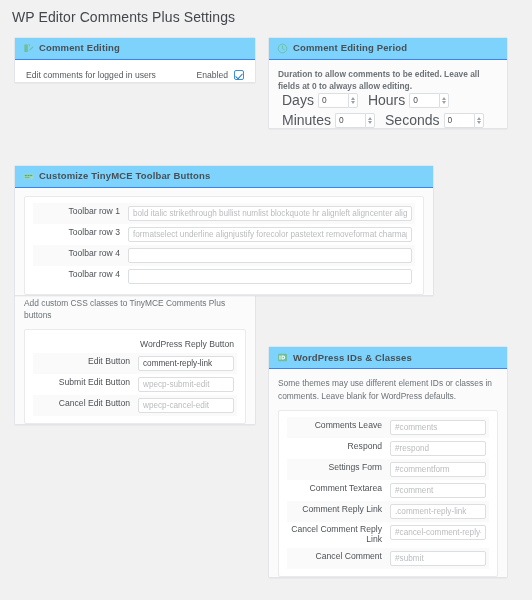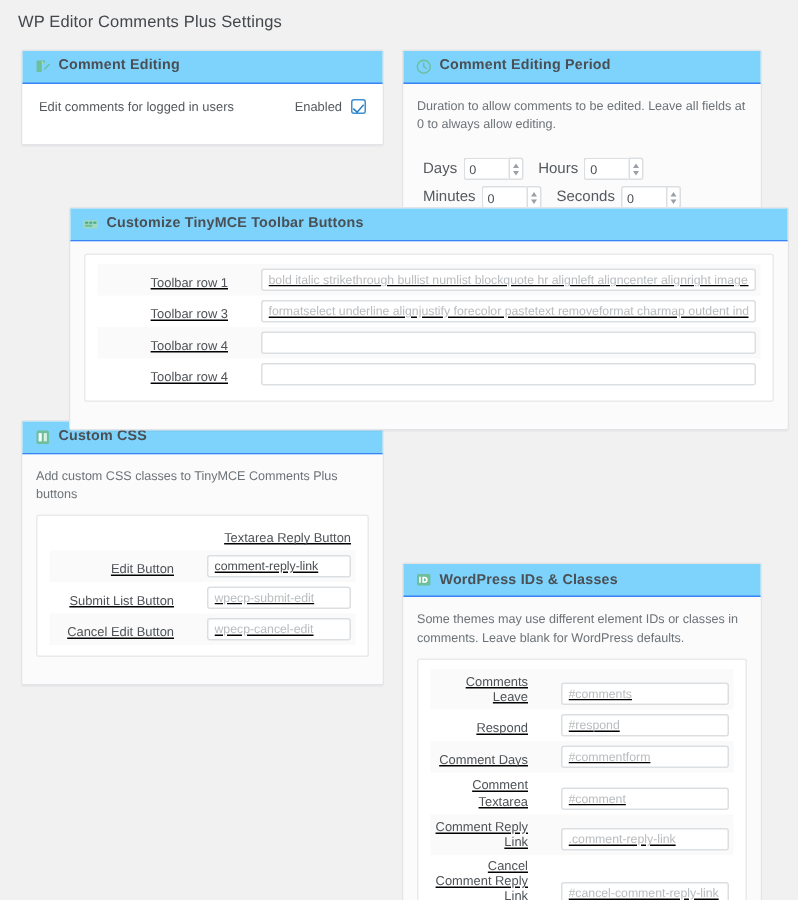--- a/index.html
+++ b/index.html
@@ -8,21 +8,21 @@
     margin: 0; padding: 0;
     width: 532px; height: 600px;
     background: #f1f1f1;
     font-family: "Liberation Sans", "DejaVu Sans", sans-serif;
     -webkit-font-smoothing: antialiased;
     overflow: hidden;
   }
   .page { width: 532px; height: 600px; position: relative; background: #f1f1f1; }
 
   .page-title {
-    font-size: 11px;
+    font-size: 14px;
     font-weight: 400;
     color: #43474c;
     padding: 9px 0 0 12px;
     margin: 0;
     letter-spacing: .1px;
   }
 
   
   .cols { display: flex; gap: 12px; padding: 0 14px; margin-top: 12px; align-items: flex-start; }
   .col { display: flex; flex-direction: column; gap: 12px; }
@@ -43,30 +43,30 @@
     background: #7dd3fc;
     text-align: right;
   }
   .panel-title {
     font-size: 9.5px;
     font-weight: 700;
     color: #4a4f54;
     letter-spacing: .15px;
     line-height: 1.1;
   }
-  .panel-body { padding: 8px 9px 18px 9px; background: #fbfbfc; }
+  .panel-body { padding: 8px 9px 0 9px; background: #fbfbfc; }
   .panel-body.plain { background: #fff; }
 
   .desc {
     font-size: 8.4px;
     color: #6d7377;
     line-height: 1.45;
     margin: 0 0 8px 0;
   }
-  .desc.tight { margin-bottom: 17px; }
+  .desc.tight { margin-bottom: 0; font-weight: bold; }
 
   
   .icn { width: 11px; height: 11px; display: inline-block; flex: 0 0 auto; line-height: 0; }
   .icn svg { display: block; }
 
   
   .row-line {
     display: flex; align-items: center; justify-content: space-between;
     font-size: 8.6px; color: #55595d;
     padding: 2px 2px 2px 2px;
@@ -79,21 +79,21 @@
   }
   .chk::after {
     content: ""; position: absolute; left: 2px; top: 0.5px;
     width: 3px; height: 6px; border: solid #2a7fc4;
     border-width: 0 1.4px 1.4px 0; transform: rotate(42deg);
   }
 
   
   .time-grid { display: flex; flex-wrap: wrap; gap: 4px 10px; padding-left: 4px; }
   .time-item { display: flex; align-items: center; gap: 4px; }
-  .time-label { font-size: 10px; color: #55595d; white-space: nowrap; text-align: right; }
+  .time-label { font-size: 14px; color: #55595d; white-space: nowrap; text-align: right; }
   .num-wrap { display: flex; align-items: stretch; }
   .num-input {
     width: 30px; height: 15px; border: 1px solid #dcdfe2; border-right: none;
     border-radius: 2px 0 0 2px; background: #fff;
     font-size: 8.4px; color: #4b4f53; padding: 0 3px;
     font-family: "Liberation Sans", sans-serif;
   }
   .spin {
     width: 10px; height: 15px; border: 1px solid #dcdfe2; border-radius: 0 2px 2px 0;
     background: #fff; display: flex; flex-direction: column;
@@ -105,23 +105,22 @@
   }
   .spin i.up   { border-bottom: 3px solid #9aa0a6; }
   .spin i.down { border-top: 3px solid #9aa0a6; }
 
   
   .fieldset {
     border: 1px solid #e8eaec; border-radius: 2px; background: #fff;
     padding: 6px 8px 7px 8px;
   }
   .fld {
-    display: flex; align-items: flex-end; justify-content: flex-end; gap: 22px;
+    display: flex; align-items: flex-start; justify-content: flex-end; gap: 8px;
     padding: 3px 3px;
-    text-decoration: underline;
   }
   .fld.stripe { background: #fafafa; }
   .fld-label {
     font-size: 8.6px; color: #4e5256; text-align: right;
     line-height: 1.25; flex: 0 0 auto;
   }
   .txt {
     height: 15px; border: 1px solid #dcdfe2; border-radius: 2px; background: #fff;
     font-size: 8.2px; color: #484c50; padding: 0 4px;
     font-family: "Liberation Sans", sans-serif;
@@ -131,21 +130,21 @@
   
   .tb-fieldset .fld-label { width: 84px; }
   .tb-fieldset .txt { flex: 1 1 auto; width: auto; min-width: 0; }
 
   
   .css-fieldset .fld-label { flex: 1 1 auto; }
   .css-fieldset .txt { width: 96px; flex: 0 0 auto; }
 
   
   .wp-fieldset .fld-label { flex: 1 1 auto; }
-  .wp-fieldset .txt { width: 112px; flex: 0 0 auto; }
+  .wp-fieldset .txt { width: 96px; flex: 0 0 auto; }
   .fld.two-line .fld-label { line-height: 1.15; }
 </style>
 </head>
 <body>
 
 <div class="page">
 
   <h1 class="page-title">WP Editor Comments Plus Settings</h1>
 
   <div class="cols">
@@ -182,28 +181,28 @@
               <rect x="4" y="4" width="3" height="8" fill="#ffffff"></rect>
               <rect x="9" y="4" width="3" height="8" fill="#d9f0e6"></rect>
             </svg>
           </span>
           <span class="panel-title">Custom CSS</span>
         </div>
         <div class="panel-body">
           <p class="desc">Add custom CSS classes to TinyMCE Comments Plus buttons</p>
           <div class="fieldset css-fieldset" id="custom-css-fields">
               <div class="fld">
-                <span class="fld-label">Textarea Reply Button</span>
+                <span class="fld-label">WordPress Reply Button</span>
               </div>
               <div class="fld stripe">
                 <span class="fld-label">Edit Button</span>
                 <input type="text" class="txt" value="comment-reply-link" style="">
               </div>
               <div class="fld">
-                <span class="fld-label">Submit List Button</span>
+                <span class="fld-label">Submit Edit Button</span>
                 <input type="text" class="txt" placeholder="wpecp-submit-edit" style="">
               </div>
               <div class="fld stripe">
                 <span class="fld-label">Cancel Edit Button</span>
                 <input type="text" class="txt" placeholder="wpecp-cancel-edit" style="">
               </div>
             </div>
         </div>
       </section>
 
@@ -285,21 +284,21 @@
           <div class="fieldset wp-fieldset" id="wp-ids-fields">
               <div class="fld stripe">
                 <span class="fld-label">Comments Leave</span>
                 <input type="text" class="txt" placeholder="#comments" style="">
               </div>
               <div class="fld">
                 <span class="fld-label">Respond</span>
                 <input type="text" class="txt" placeholder="#respond" style="">
               </div>
               <div class="fld stripe">
-                <span class="fld-label">Comment Days</span>
+                <span class="fld-label">Settings Form</span>
                 <input type="text" class="txt" placeholder="#commentform" style="">
               </div>
               <div class="fld">
                 <span class="fld-label">Comment Textarea</span>
                 <input type="text" class="txt" placeholder="#comment" style="">
               </div>
               <div class="fld stripe">
                 <span class="fld-label">Comment Reply Link</span>
                 <input type="text" class="txt" placeholder=".comment-reply-link" style="">
               </div>
@@ -311,21 +310,21 @@
                 <span class="fld-label">Cancel Comment</span>
                 <input type="text" class="txt" placeholder="#submit" style="">
               </div>
             </div>
         </div>
       </section>
 
     </div>
   </div>
 
-  <section class="panel" style="position:absolute; left:14px; top:138px; width:480px;margin-left:32px;">
+  <section class="panel" style="position:absolute; left:14px; top:165px; width:420px;">
     <div class="panel-header">
       <span class="icn">
         <svg width="11" height="11" viewBox="0 0 16 16">
           <rect x="1" y="4" width="14" height="8" rx="1" fill="#9fd9c2"></rect>
           <rect x="2.5" y="5.5" width="3" height="2" fill="#4aa885"></rect>
           <rect x="6.5" y="5.5" width="3" height="2" fill="#4aa885"></rect>
           <rect x="10.5" y="5.5" width="3" height="2" fill="#4aa885"></rect>
           <rect x="2.5" y="8.5" width="7" height="2" fill="#6cbf9a"></rect>
         </svg>
       </span>

